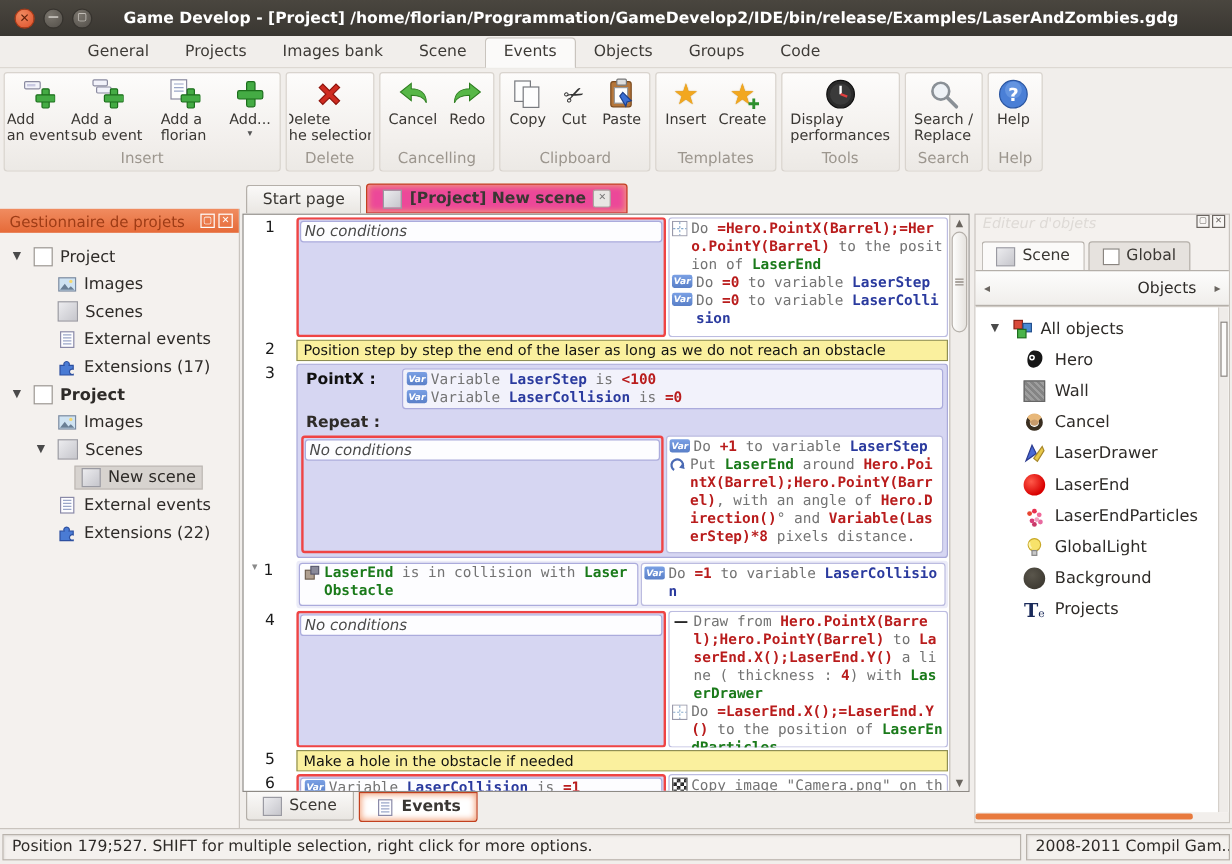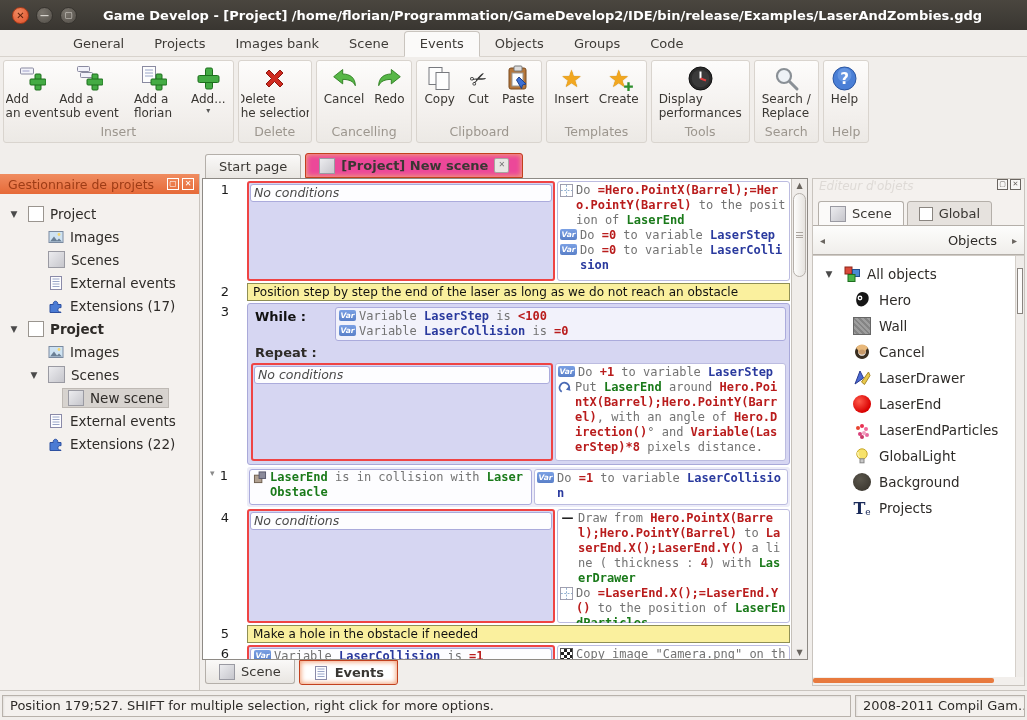--- a/index.html
+++ b/index.html
@@ -615,21 +615,21 @@
             <div class="ev-body cmt">
               <div class="cmt-text">Position step by step the end of the laser as long as we do not reach an obstacle</div>
             </div>
           </div>
           <div class="ev-row ev-while" style="height: 162px;">
             <div class="ev-num">
               <span>3</span>
             </div>
             <div class="ev-body whl">
               <div class="w-head">
-                <span class="w-label">While :</span>
+                <span class="w-label">PointX :</span>
                 <div class="w-box">
                   <div class="cond-line">
                     <span class="ic variable-icon">Var</span>
                     <span class="txt"><span class="sg-p">Variable </span><span class="sg-b">LaserStep</span><span class="sg-p"> is </span><span class="sg-r">&lt;100</span></span>
                   </div>
                   <div class="cond-line">
                     <span class="ic variable-icon">Var</span>
                     <span class="txt"><span class="sg-p">Variable </span><span class="sg-b">LaserCollision</span><span class="sg-p"> is </span><span class="sg-r">=0</span></span>
                   </div>
                 </div>

